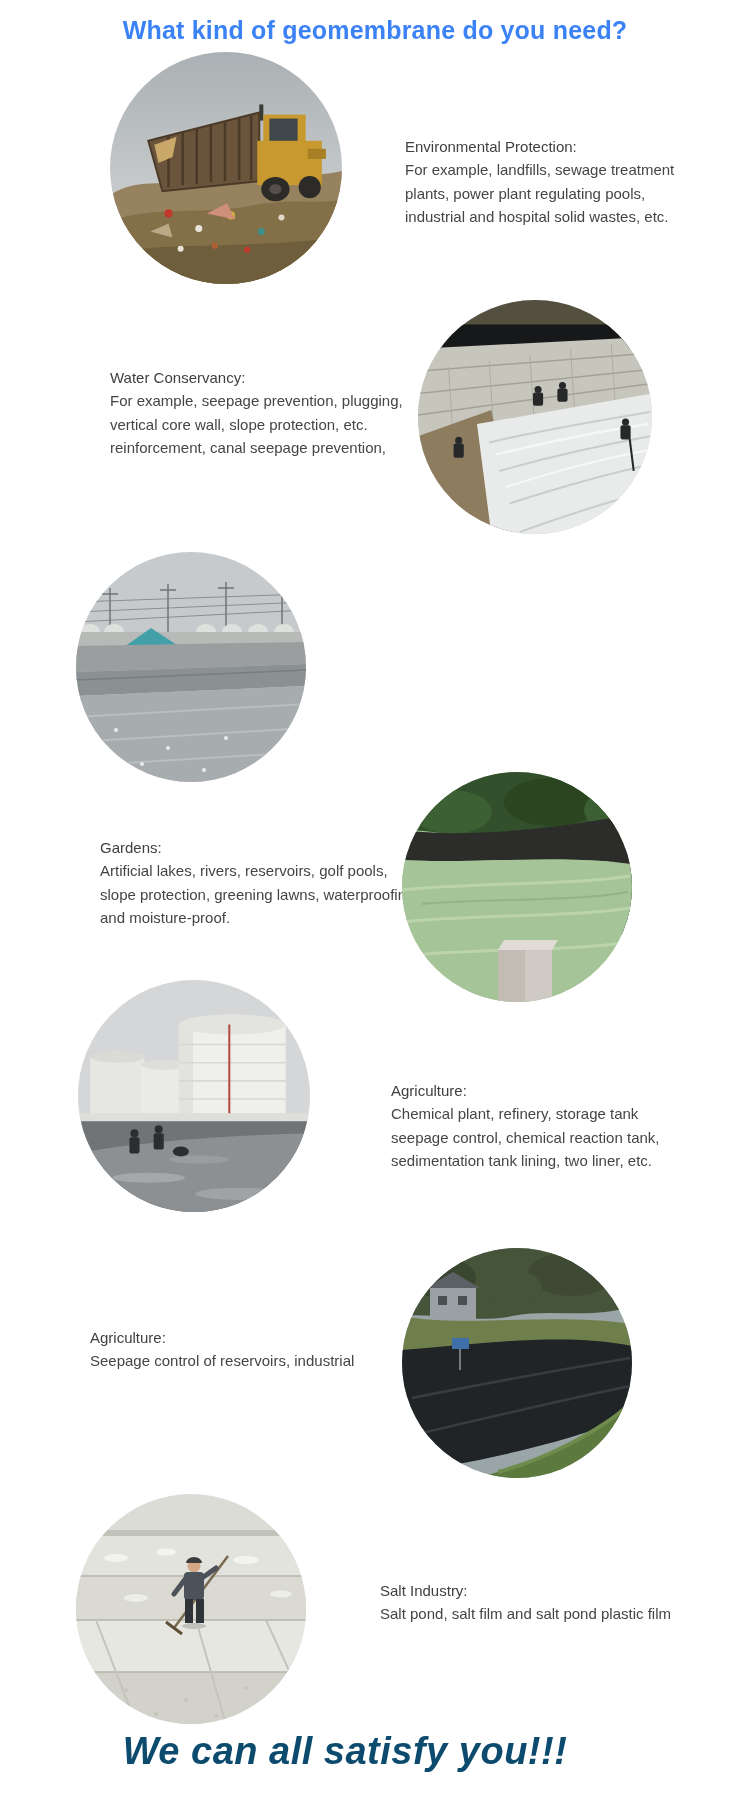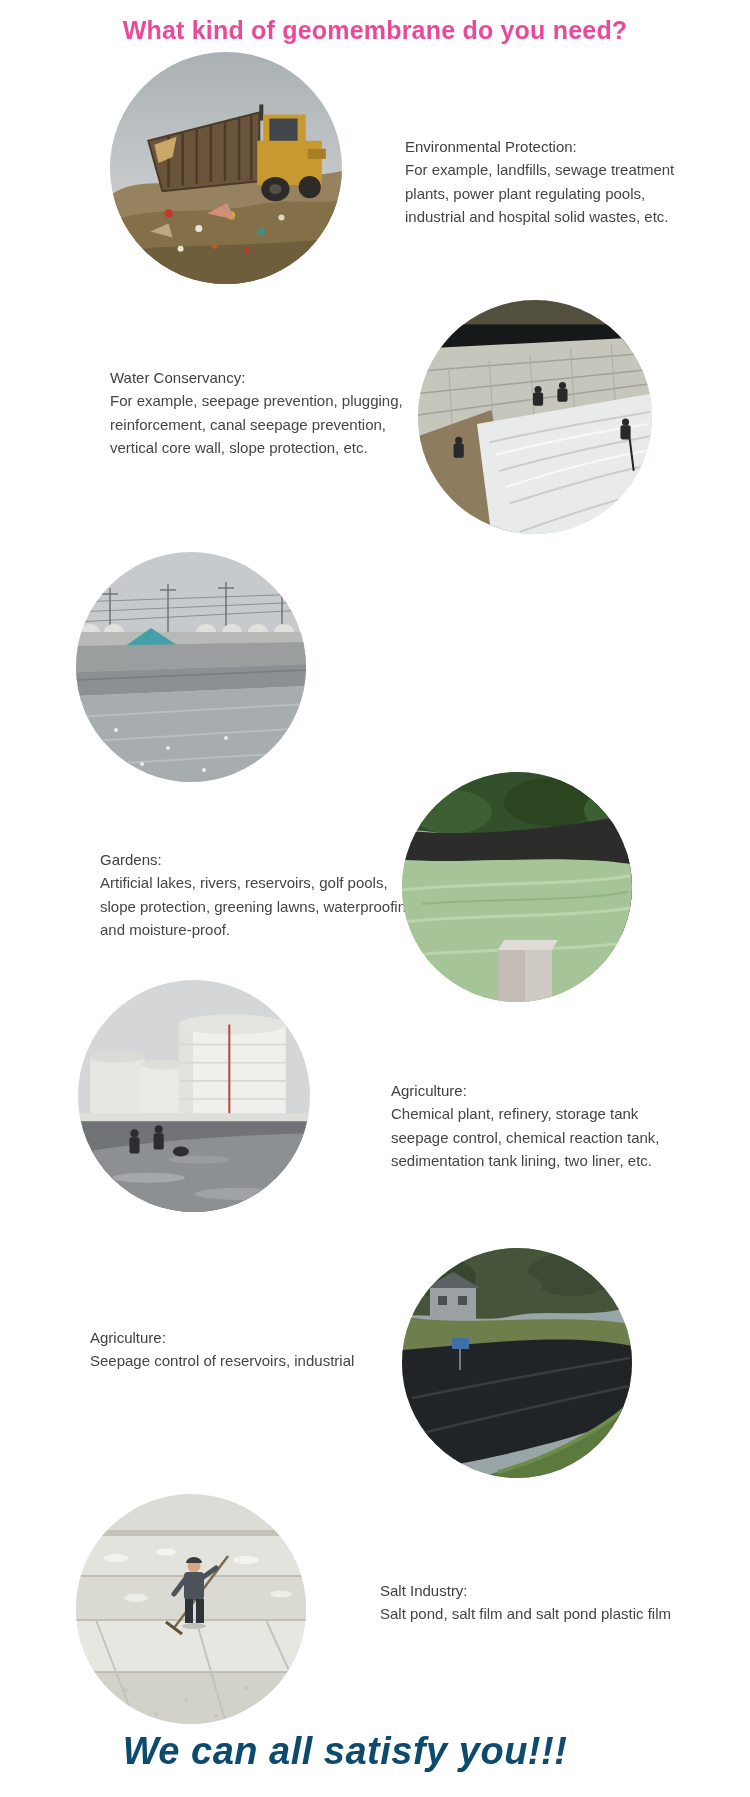--- a/index.html
+++ b/index.html
@@ -12,21 +12,21 @@
     font-family:"Liberation Sans", sans-serif;
     overflow:hidden;
   }
   .page-title{
     position:absolute;
     top:16px; left:0;
     width:750px;
     text-align:center;
     font-size:25px;
     font-weight:bold;
-    color:#ec4899;
+    color:#3b82f6;
     letter-spacing:0.2px;
   }
   .circle{
     position:absolute;
     border-radius:50%;
     overflow:hidden;
   }
   .circle svg{display:block;width:100%;height:100%;}
   .textblock{
     position:absolute;
@@ -41,21 +41,21 @@
   .c2{left:418px;top:300px;width:234px;height:234px;}
   .c3{left:76px;top:552px;width:230px;height:230px;}
   .c4{left:402px;top:772px;width:230px;height:230px;}
   .c5{left:78px;top:980px;width:232px;height:232px;}
   .c6{left:402px;top:1248px;width:230px;height:230px;}
   .c7{left:76px;top:1494px;width:230px;height:230px;}
   
   .t1{left:405px;top:135px;}
   .t2{left:110px;top:366px;}
   .t3{left:403px;top:602px;}
-  .t4{left:100px;top:836px;margin-top:12px;}
+  .t4{left:100px;top:836px;}
   .t5{left:391px;top:1079px;}
   .t6{left:90px;top:1326px;}
   .t7{left:380px;top:1579px;}
   .slogan{
     position:absolute;
     top:1730px; left:0;
     width:690px;
     text-align:center;
     font-size:38px;
     font-weight:bold;
@@ -113,22 +113,22 @@
   <div class="textblock t1">
     <div class="heading">Environmental Protection:</div>
     <div class="line">For example, landfills, sewage treatment</div>
     <div class="line">plants, power plant regulating pools,</div>
     <div class="line">industrial and hospital solid wastes, etc.</div>
   </div>
 
   <div class="textblock t2">
     <div class="heading">Water Conservancy:</div>
     <div class="line">For example, seepage prevention, plugging,</div>
+    <div class="line">vertical core wall, slope protection, etc.</div>
     <div class="line">reinforcement, canal seepage prevention,</div>
-    <div class="line">vertical core wall, slope protection, etc.</div>
   </div>
   <div class="circle c2">
     <svg viewBox="0 0 230 230">
       <rect width="230" height="230" fill="#cfd2d0"></rect>
       <rect x="0" y="0" width="230" height="40" fill="#54503f"></rect>
       <rect x="0" y="24" width="230" height="24" fill="#17181a"></rect>
       <g>
         <path d="M0,48 L230,36 L230,96 L0,134 Z" fill="#c7c6bd"></path>
         <path d="M0,70 L230,52 M0,92 L230,68 M0,113 L230,82" stroke="#a3a297" stroke-width="1.5" fill="none"></path>
         <path d="M30,66 L34,130 M70,60 L74,124 M110,54 L114,117 M150,48 L154,110 M190,43 L194,103" stroke="#aeada2" stroke-width="1" fill="none"></path>

